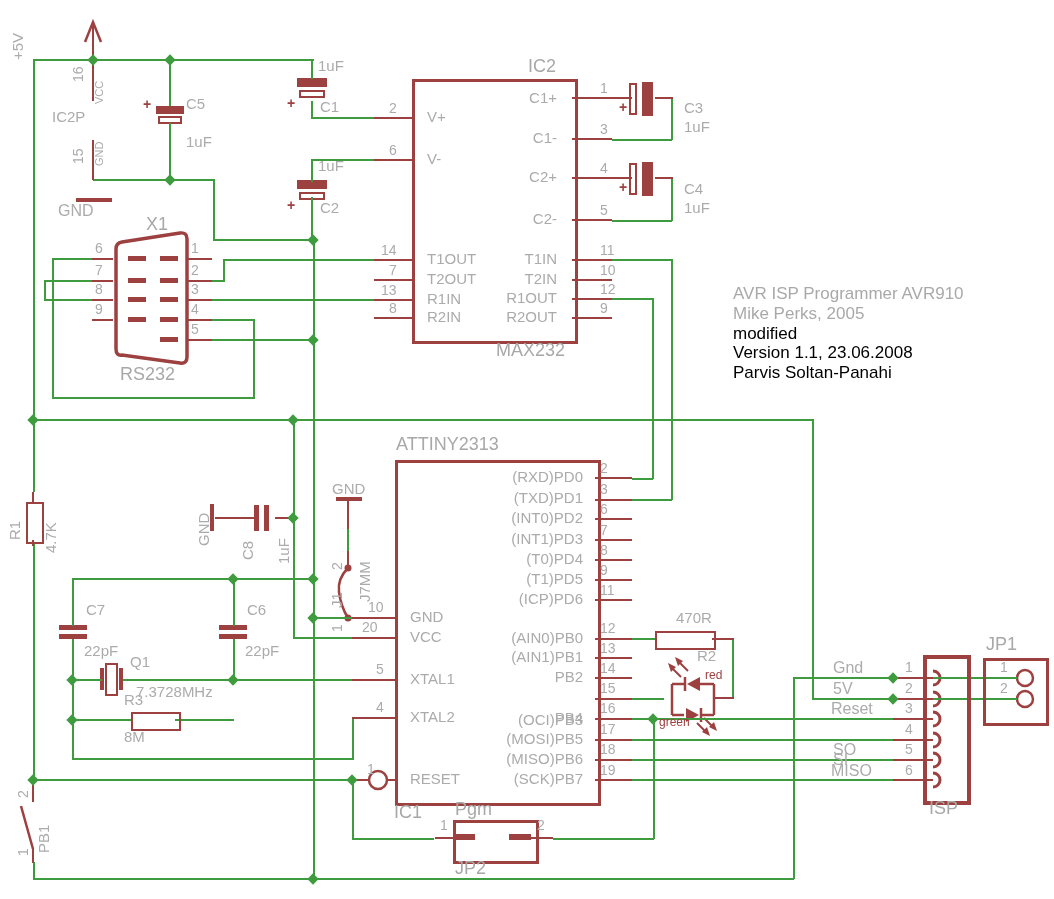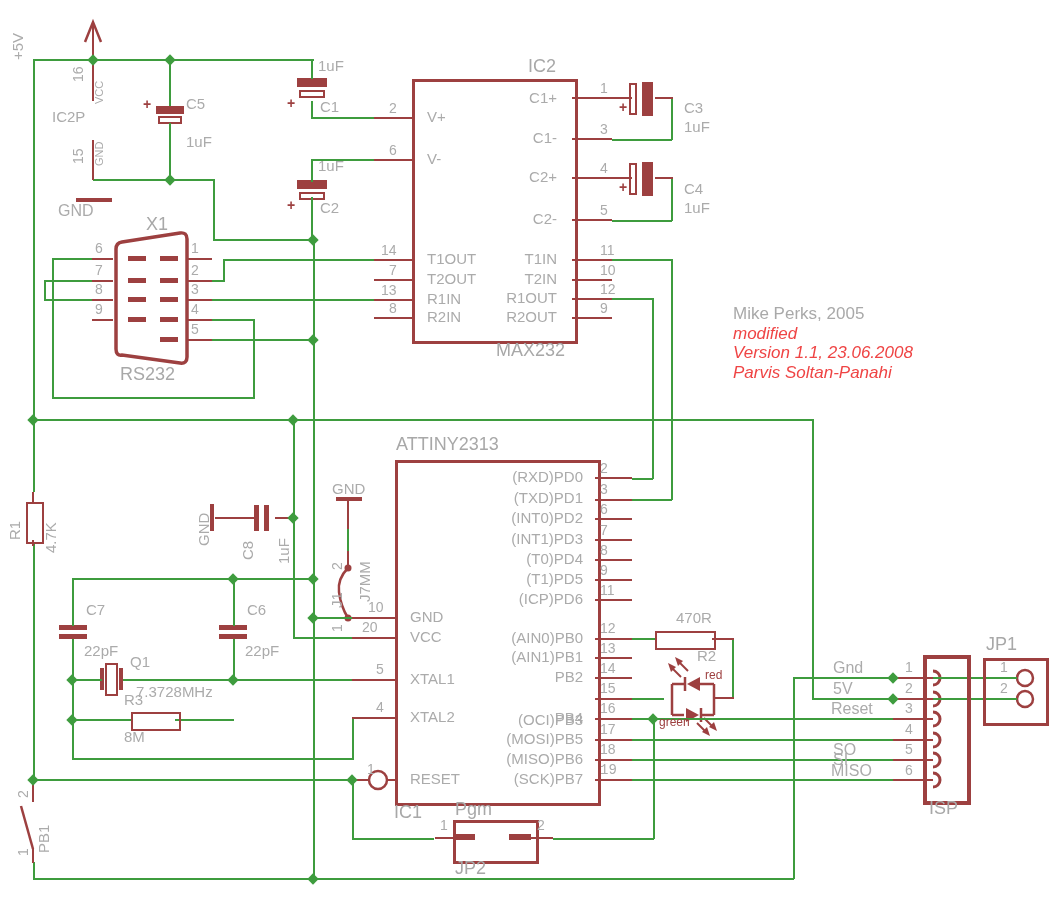--- a/index.html
+++ b/index.html
@@ -10,21 +10,21 @@
   .r{background:#9d4040;}
   .dot{position:absolute;width:8px;height:8px;background:#3e9c3e;transform:rotate(45deg);}
   .box{position:absolute;border-style:solid;border-color:#9d4040;background:transparent;}
   .lbl{position:absolute;color:#ababab;white-space:nowrap;line-height:1.05;}
   .nm{font-size:15px;}
   .nm2{font-size:16px;}
   .big{font-size:18px;color:#a8a8a8;}
   .pn{font-size:14px;}
   .tiny{font-size:11px;}
   .note{font-size:17px;color:#a9a9a9;}
-  .noteg{font-size:17px;color:#ef4444;font-style:italic;}
+  .noteg{font-size:17px;color:#000000;}
   .led{font-size:12px;color:#9d4040;}
   .plus{font-size:14px;color:#9d4040;font-weight:bold;}
   .nmr{width:60px;text-align:right;}
   .nmr2{width:110px;text-align:right;}
   .rot{transform:rotate(-90deg);transform-origin:0 0;}
   svg{position:absolute;left:0;top:0;}
 </style>
 </head>
 <body>
 
@@ -354,20 +354,21 @@
     <div class="lbl big" style="left: 120px; top: 365px;">RS232</div>
     <div class="lbl pn" style="left: 95px; top: 241px;">6</div>
     <div class="lbl pn" style="left: 95px; top: 263px;">7</div>
     <div class="lbl pn" style="left: 95px; top: 282px;">8</div>
     <div class="lbl pn" style="left: 95px; top: 302px;">9</div>
     <div class="lbl pn" style="left: 191px; top: 241px;">1</div>
     <div class="lbl pn" style="left: 191px; top: 263px;">2</div>
     <div class="lbl pn" style="left: 191px; top: 282px;">3</div>
     <div class="lbl pn" style="left: 191px; top: 302px;">4</div>
     <div class="lbl pn" style="left: 191px; top: 322px;">5</div>
+    <div class="lbl note" style="left: 733px; top: 285px;">AVR ISP Programmer AVR910</div>
     <div class="lbl note" style="left: 733px; top: 305px;">Mike Perks, 2005</div>
     <div class="lbl noteg" style="left: 733px; top: 325px;">modified</div>
     <div class="lbl noteg" style="left: 733px; top: 344px;">Version 1.1, 23.06.2008</div>
     <div class="lbl noteg" style="left: 733px; top: 364px;">Parvis Soltan-Panahi</div>
     <div class="lbl nm rot" style="left: 7px; top: 540px;">R1</div>
     <div class="lbl nm rot" style="left: 43px; top: 553px;">4.7K</div>
     <div class="lbl nm rot" style="left: 196px; top: 546px;">GND</div>
     <div class="lbl nm rot" style="left: 240px; top: 560px;">C8</div>
     <div class="lbl nm rot" style="left: 276px; top: 564px;">1uF</div>
     <div class="lbl nm" style="left: 86px; top: 602px;">C7</div>
@@ -419,21 +420,21 @@
     <div class="lbl pn" style="left: 600px; top: 543px;">8</div>
     <div class="lbl pn" style="left: 600px; top: 563px;">9</div>
     <div class="lbl pn" style="left: 600px; top: 583px;">11</div>
     <div class="lbl pn" style="left: 600px; top: 621px;">12</div>
     <div class="lbl pn" style="left: 600px; top: 641px;">13</div>
     <div class="lbl pn" style="left: 600px; top: 661px;">14</div>
     <div class="lbl pn" style="left: 600px; top: 681px;">15</div>
     <div class="lbl pn" style="left: 600px; top: 701px;">16</div>
     <div class="lbl pn" style="left: 600px; top: 722px;">17</div>
     <div class="lbl pn" style="left: 600px; top: 742px;">18</div>
-    <div class="lbl pn" style="left: 600px; top: 763px; font-family: Liberation Mono, monospace;">19</div>
+    <div class="lbl pn" style="left: 600px; top: 763px;">19</div>
     <div class="lbl big" style="left: 394px; top: 803px;">IC1</div>
     <div class="lbl big" style="left: 455px; top: 800px;">Pgm</div>
     <div class="lbl big" style="left: 455px; top: 859px;">JP2</div>
     <div class="lbl pn" style="left: 440px; top: 818px;">1</div>
     <div class="lbl pn" style="left: 537px; top: 818px;">2</div>
     <div class="lbl nm" style="left: 676px; top: 610px;">470R</div>
     <div class="lbl nm" style="left: 697px; top: 648px;">R2</div>
     <div class="lbl led" style="left: 705px; top: 669px;">red</div>
     <div class="lbl led" style="left: 659px; top: 716px;">green</div>
     <div class="lbl nm2" style="left: 833px; top: 660px;">Gnd</div>

